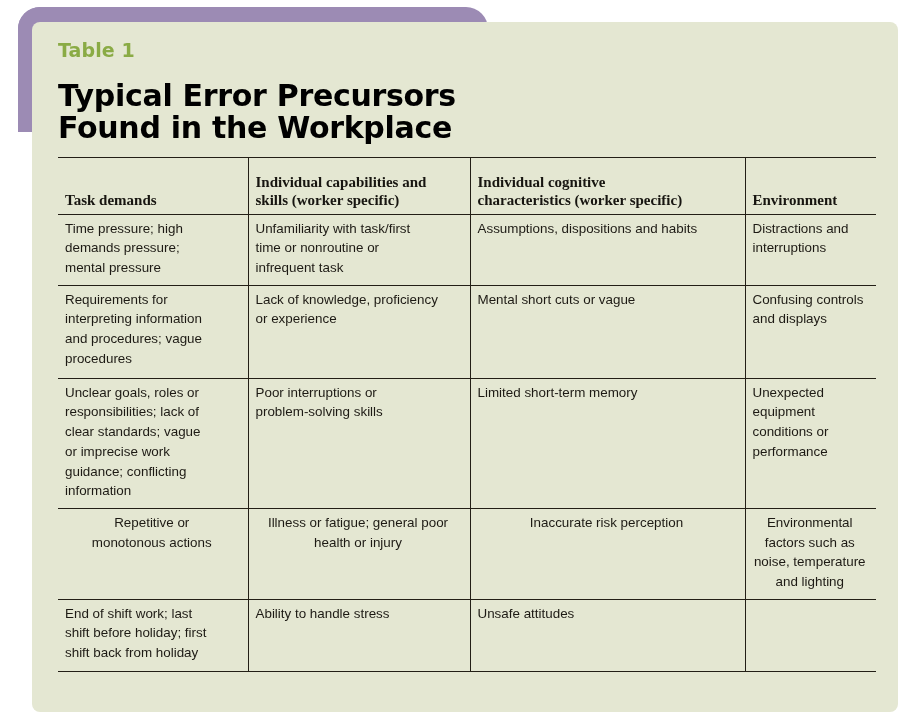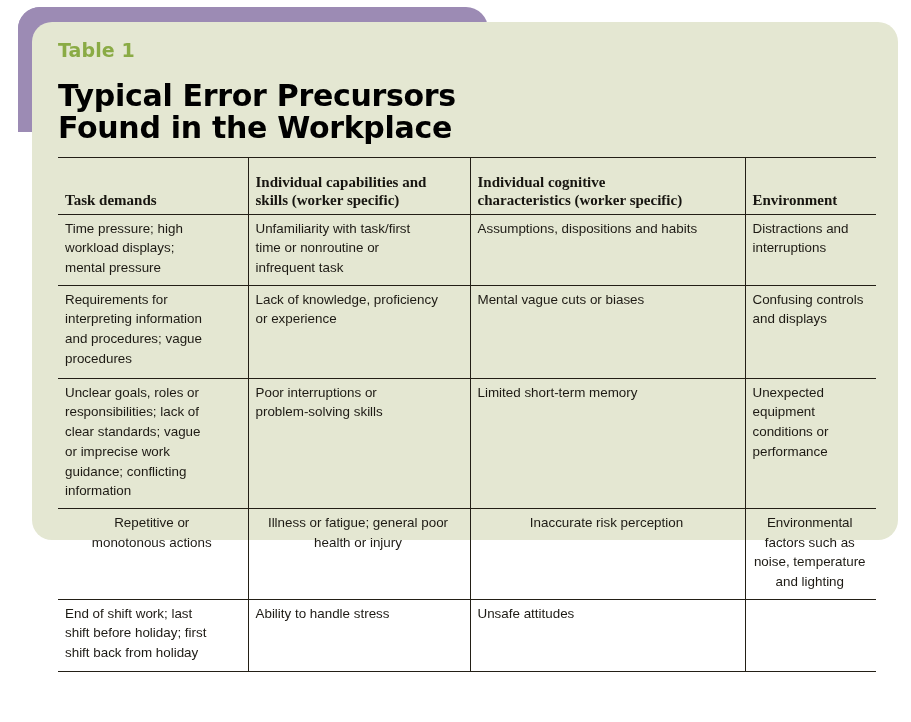--- a/index.html
+++ b/index.html
@@ -44,23 +44,23 @@
     border-radius: 22px 0 0 0;
     z-index: 1;
   }
 
   
   .card {
     position: absolute;
     left: 32px;
     top: 22px;
     width: 866px;
-    height: 518px;
+    height: 690px;
     background: #e4e7d2;
-    border-radius: 20px;
+    border-radius: 8px;
     z-index: 2;
     box-sizing: border-box;
     padding: 18px 26px 0 26px;
   }
 
   .table-label {
     font-family: "DejaVu Sans", sans-serif;
     font-weight: bold;
     font-size: 19px;
     color: #8aab45;
@@ -159,37 +159,37 @@
           <th>Individual capabilities and
 skills (worker specific)</th>
           <th>Individual cognitive
 characteristics (worker specific)</th>
           <th>Environment</th>
         </tr>
       </thead>
       <tbody>
         <tr class="r0">
           <td>Time pressure; high
-workload displays;
+demands pressure;
 mental pressure</td>
           <td>Unfamiliarity with task/first
 time or nonroutine or
 infrequent task</td>
           <td>Assumptions, dispositions and habits</td>
           <td>Distractions and
 interruptions</td>
         </tr>
         <tr class="r2">
           <td>Requirements for
 interpreting information
 and procedures; vague
 procedures</td>
           <td>Lack of knowledge, proficiency
 or experience</td>
-          <td>Mental vague cuts or biases</td>
+          <td>Mental short cuts or vague</td>
           <td>Confusing controls
 and displays</td>
         </tr>
         <tr class="r3">
           <td>Unclear goals, roles or
 responsibilities; lack of
 clear standards; vague
 or imprecise work
 guidance; conflicting
 information</td>

